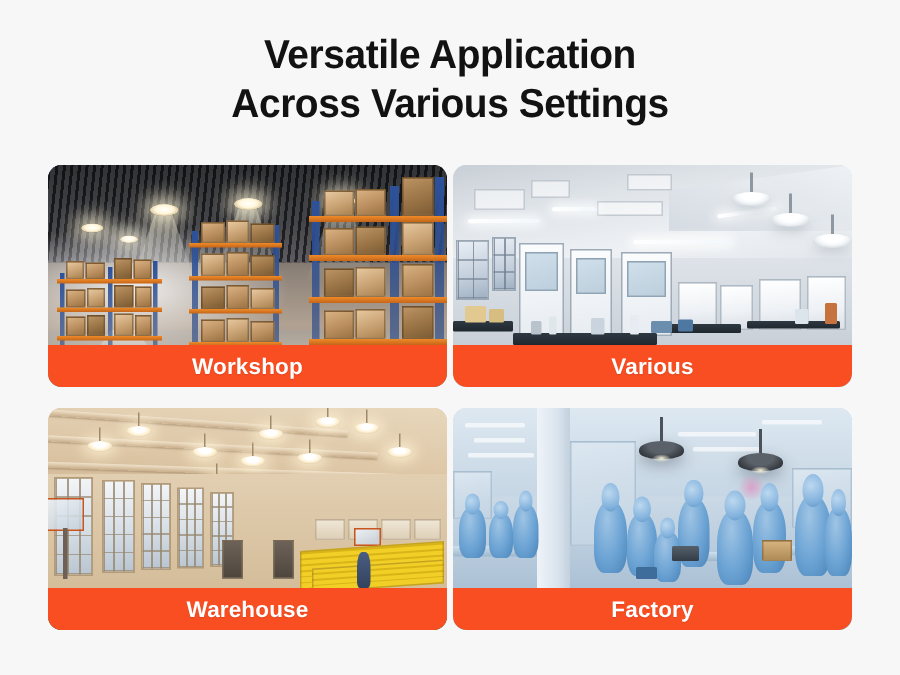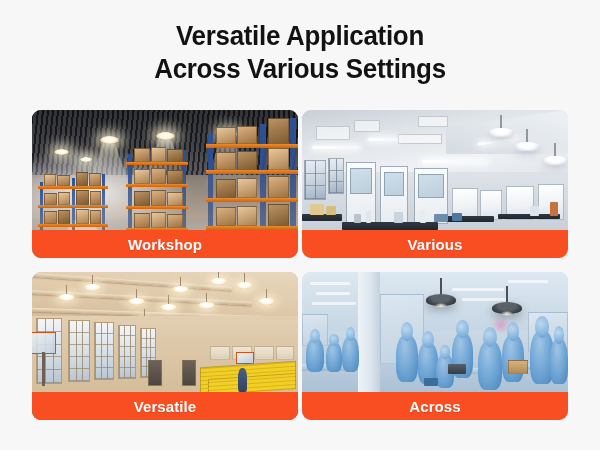--- a/index.html
+++ b/index.html
@@ -502,21 +502,21 @@
         <div class="gy-bleach" style="left:168px; top:92px; width:96px; height:26px;"></div>
         <div class="gy-bleach" style="left:176px; top:104px; width:88px; height:16px;"></div>
 
         <div class="gy-hoop-board" style="left:-2px; top:60px; width:26px; height:22px;"></div>
         <div class="gy-hoop-pole" style="left:10px; top:80px; width:3px; height:34px;"></div>
 
         <div style="position:absolute; left:206px; top:96px; width:9px; height:24px; background:linear-gradient(#4a5e82,#33435e); border-radius:40% 40% 20% 20%;"></div>
 
         <div class="gy-floor"></div>
       </div>
-      <div class="caption">Versatile</div>
+      <div class="caption">Warehouse</div>
     </div>
 
     <div class="card">
       <div class="photo ph-factory">
         <div class="fc-ceiling"></div>
         <div class="fc-ceilbar" style="left:8px;   top:10px; width:40px;"></div>
         <div class="fc-ceilbar" style="left:14px;  top:20px; width:34px;"></div>
         <div class="fc-ceilbar" style="left:10px;  top:30px; width:44px;"></div>
         <div class="fc-ceilbar" style="left:150px; top:16px; width:52px;"></div>
         <div class="fc-ceilbar" style="left:160px; top:26px; width:46px;"></div>
@@ -547,17 +547,17 @@
         <div class="worker" style="left:176px; top:68px;  width:24px; height:50px;"></div>
         <div class="worker" style="left:200px; top:62px;  width:22px; height:48px;"></div>
         <div class="worker" style="left:228px; top:58px;  width:24px; height:54px;"></div>
         <div class="worker" style="left:248px; top:66px;  width:18px; height:46px;"></div>
         <div class="worker" style="left:134px; top:82px;  width:18px; height:34px;"></div>
 
         <div style="position:absolute; left:146px; top:92px; width:18px; height:10px; background:linear-gradient(#55606b,#343d46); border-radius:1px;"></div>
         <div style="position:absolute; left:206px; top:88px; width:20px; height:14px; background:linear-gradient(#d6b37e,#b08d58); border:0.5px solid rgba(90,62,30,.4);"></div>
         <div style="position:absolute; left:122px; top:106px; width:14px; height:8px; background:#3f6d9b; border-radius:1px;"></div>
       </div>
-      <div class="caption">Across</div>
+      <div class="caption">Factory</div>
     </div>
 
   </div>
 </div>
 
 </body></html>

